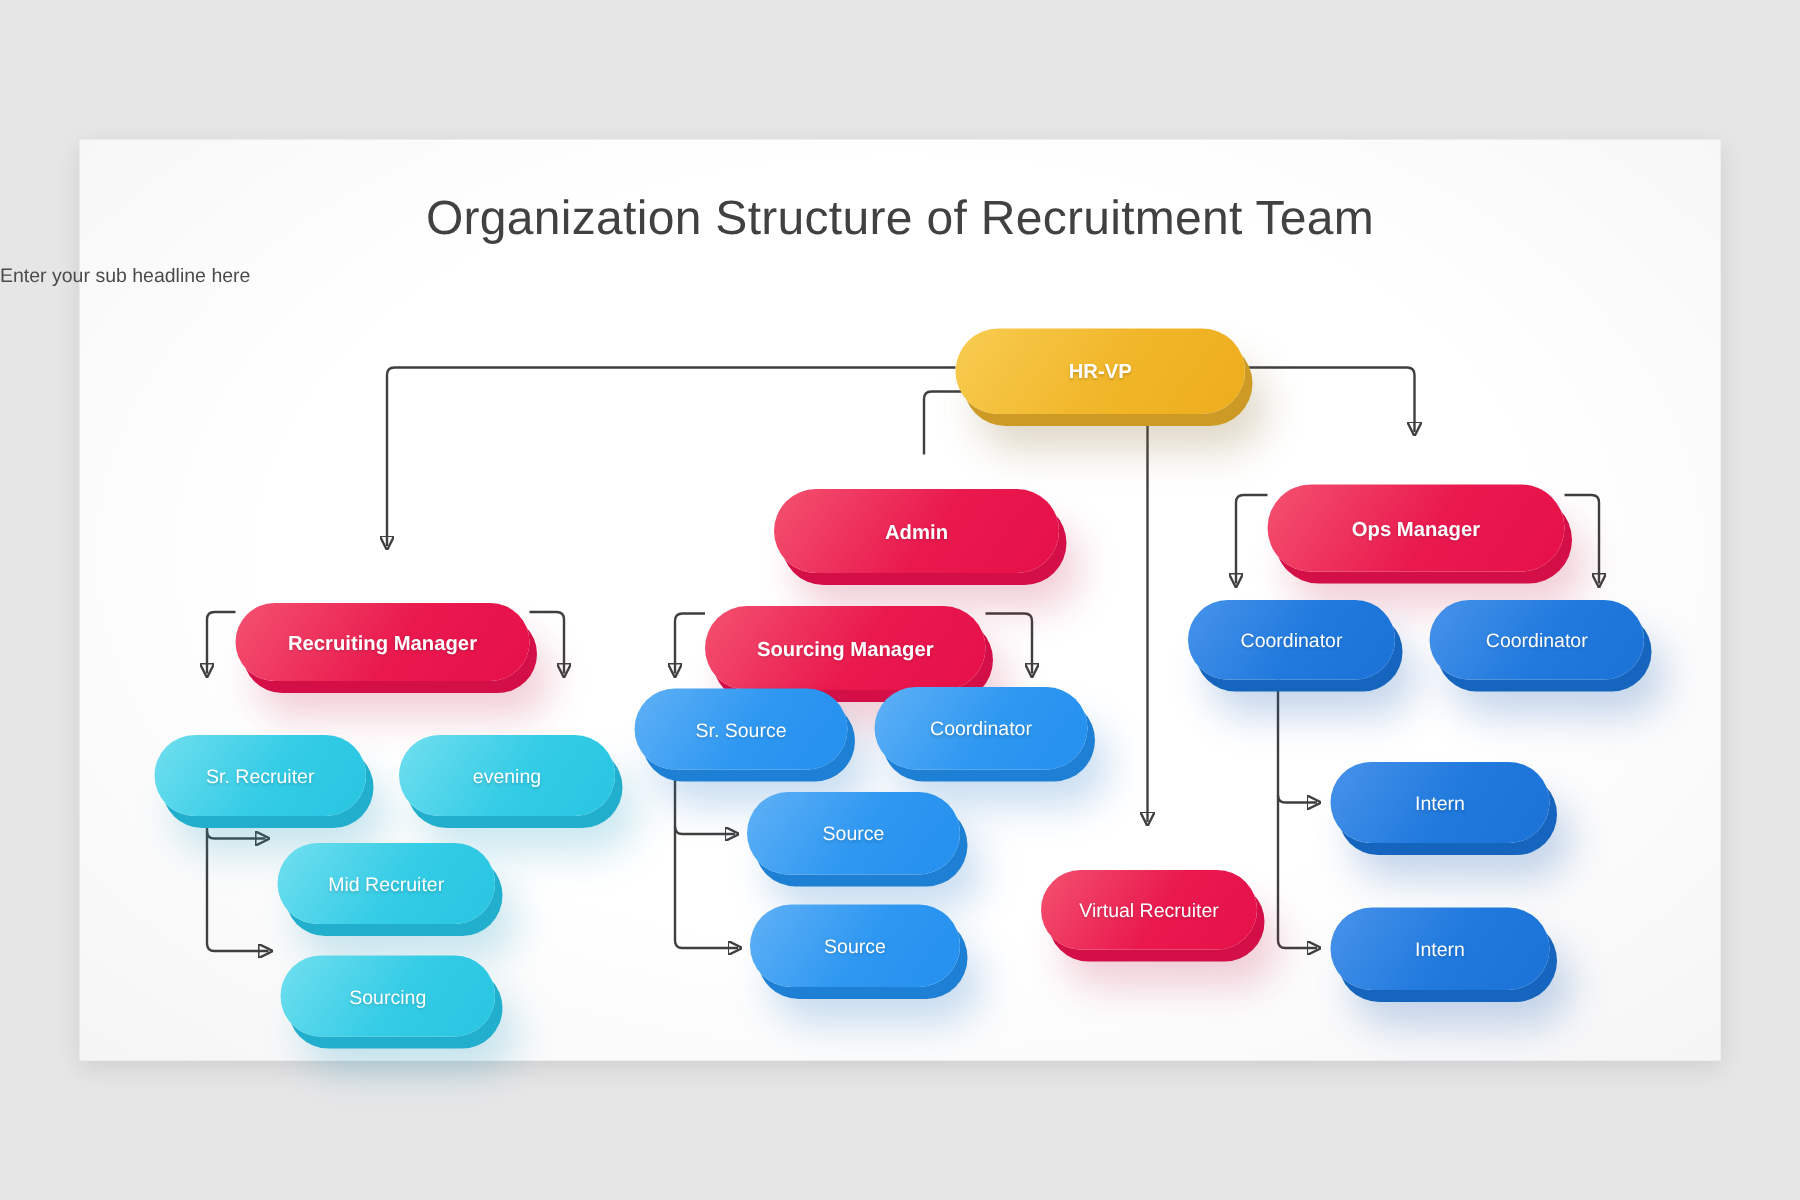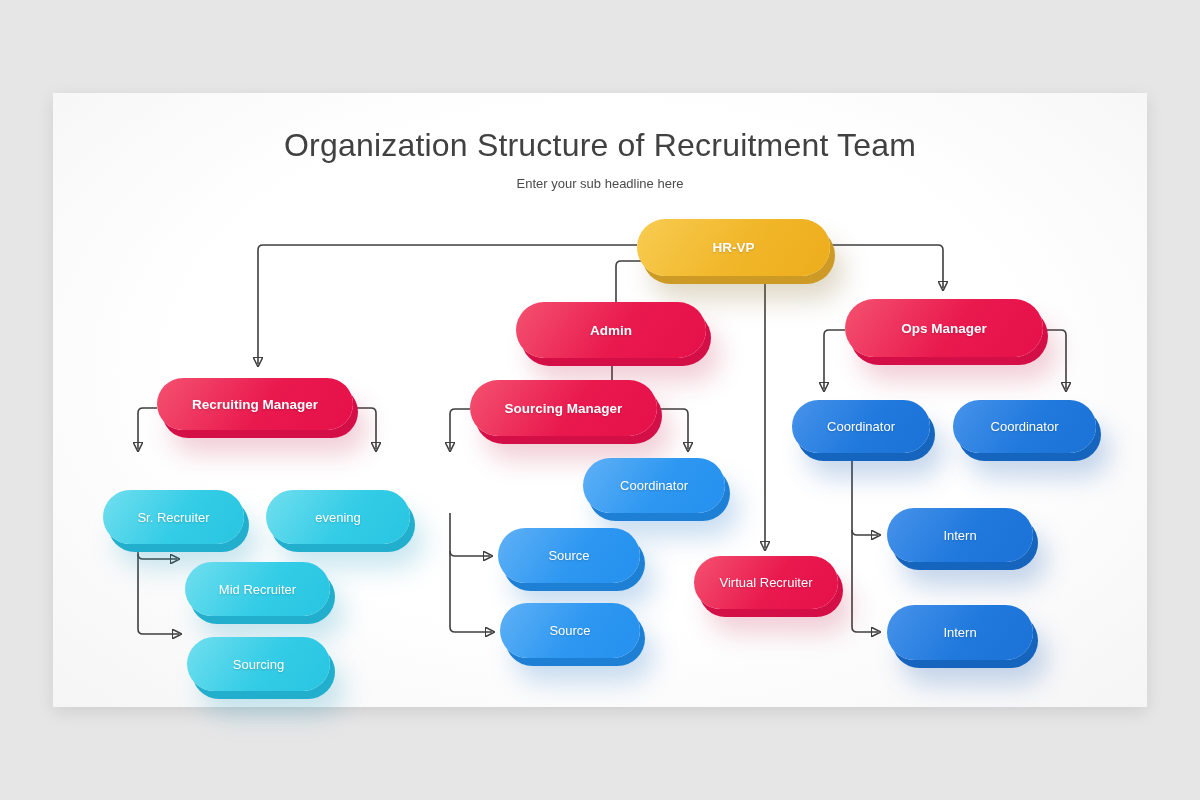--- a/index.html
+++ b/index.html
@@ -15,38 +15,39 @@
     background:radial-gradient(ellipse at 50% 45%, #FFFFFF 55%, #F5F5F6 100%);
     box-shadow:0 5px 16px rgba(0,0,0,0.10);
   }
   .title {
     position:absolute; left:0; top:127px; width:1200px;
     text-align:center; font-size:32px; font-weight:400; color:#414142;
     letter-spacing:0.2px;
   }
   .subtitle {
     position:absolute; left:0; top:176px; width:1200px;
-    text-align:center; font-size:13px; font-weight:400; color:#4B4B4B;
+    font-size:13px; font-weight:400; color:#4B4B4B;
   }
   svg.connectors { position:absolute; left:0; top:0; width:1200px; height:800px; }
   svg.connectors path { fill:none; stroke:#3F3F3F; stroke-width:1.6; }
   .node {
     position:absolute; display:flex; align-items:center; justify-content:center;
     color:#FFFFFF; border-radius:999px; text-align:left;
     text-shadow:0 1px 2px rgba(0,0,0,0.18); white-space:nowrap;
   }
   .node.mid   { font-size:13.5px; font-weight:700; }
   .node.child { font-size:13px;  font-weight:400; }
   .yellow {
     background:linear-gradient(125deg,#F8CC51 0%,#F1B629 55%,#EDAD1C 100%);
     box-shadow:5px 8px 0 #CD9B25, 14px 24px 26px rgba(130,105,35,0.25);
   }
   .red {
     background:linear-gradient(125deg,#F45270 0%,#E9194E 55%,#E61049 100%);
     box-shadow:5px 8px 0 #D40F47, 14px 24px 26px rgba(190,30,75,0.22);
+    margin-top:24px;
   }
   .cyan {
     background:linear-gradient(125deg,#71DFEF 0%,#34CCE6 55%,#28C5E1 100%);
     box-shadow:5px 8px 0 #22AECD, 14px 24px 26px rgba(40,160,195,0.25);
     margin-top:32px;
   }
   .blue {
     background:linear-gradient(125deg,#60B1F6 0%,#2D97F1 55%,#2590EE 100%);
     box-shadow:5px 8px 0 #1E80D5, 14px 24px 26px rgba(35,120,200,0.25);
   }
@@ -93,20 +94,21 @@
   <div class="node mid red" style="left:516px;top:302px;width:190px;height:56px">Admin</div>
   <div class="node mid red" style="left:845px;top:299px;width:198px;height:58px">Ops Manager</div>
   <div class="node mid red" style="left:157px;top:378px;width:196px;height:52px">Recruiting Manager</div>
   <div class="node mid red" style="left:470px;top:380px;width:187px;height:56px">Sourcing Manager</div>
 
   <div class="node child cyan" style="left:103px;top:458px;width:141px;height:54px">Sr. Recruiter</div>
   <div class="node child cyan" style="left:266px;top:458px;width:144px;height:54px">evening</div>
   <div class="node child cyan" style="left:185px;top:530px;width:145px;height:54px">Mid Recruiter</div>
   <div class="node child cyan" style="left:187px;top:605px;width:143px;height:54px">Sourcing</div>
 
+  <div class="node child blue" style="left:423px;top:459px;width:142px;height:54px">Sr. Source</div>
   <div class="node child blue" style="left:583px;top:458px;width:142px;height:55px">Coordinator</div>
   <div class="node child blue" style="left:498px;top:528px;width:142px;height:55px">Source</div>
   <div class="node child blue" style="left:500px;top:603px;width:140px;height:55px">Source</div>
 
   <div class="node child red" style="left:694px;top:556px;width:144px;height:53px">Virtual Recruiter</div>
 
   <div class="node child blue-dark" style="left:792px;top:400px;width:138px;height:53px">Coordinator</div>
   <div class="node child blue-dark" style="left:953px;top:400px;width:143px;height:53px">Coordinator</div>
   <div class="node child blue-dark" style="left:887px;top:508px;width:146px;height:54px">Intern</div>
   <div class="node child blue-dark" style="left:887px;top:605px;width:146px;height:55px">Intern</div>

